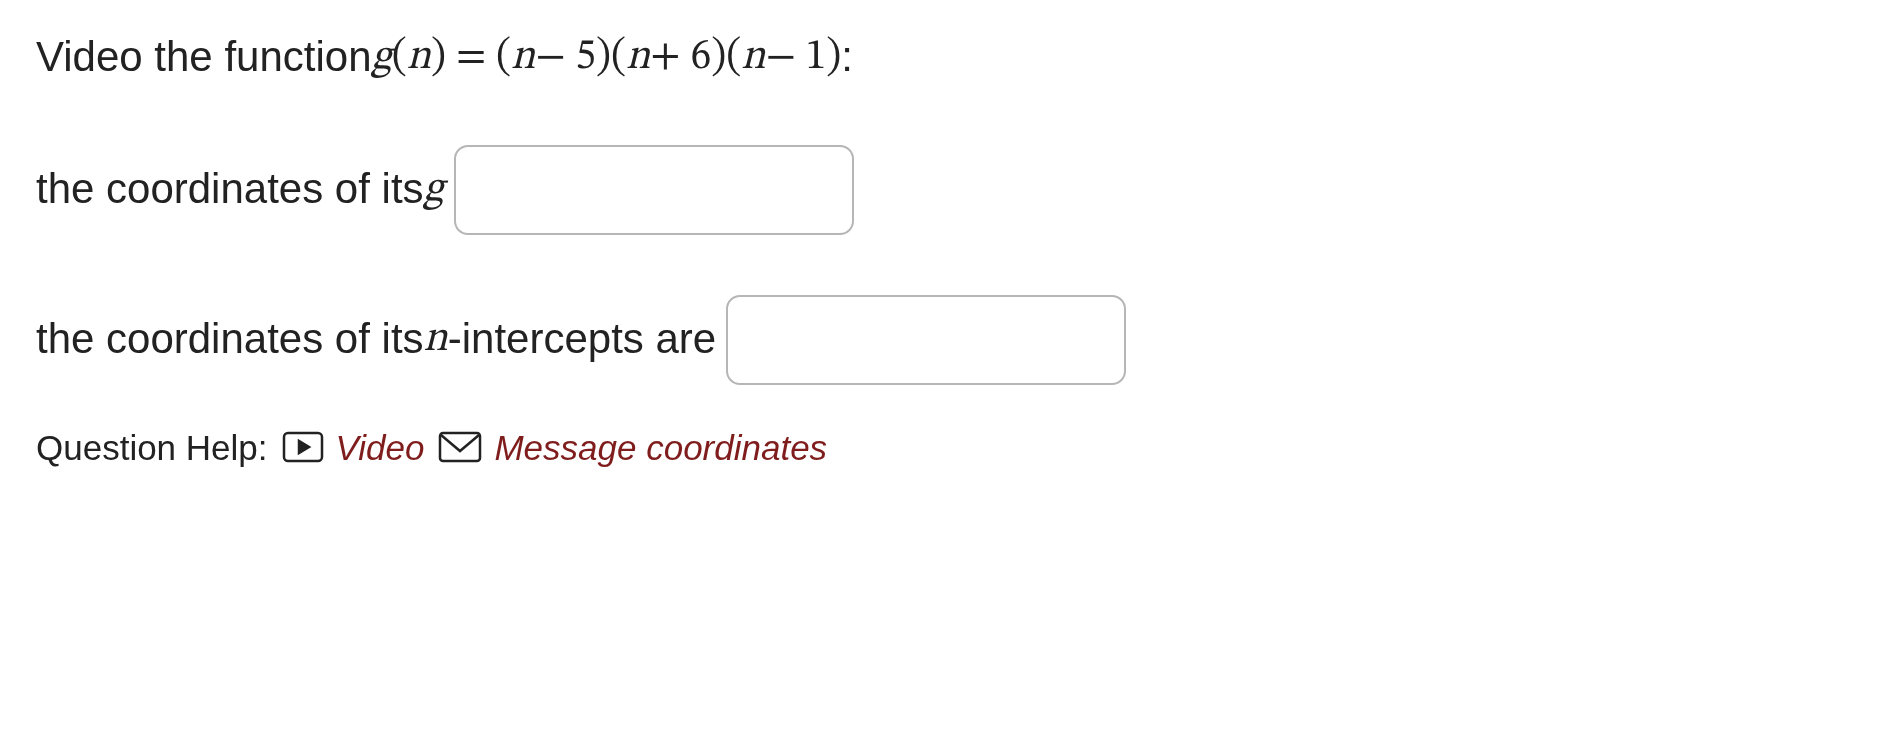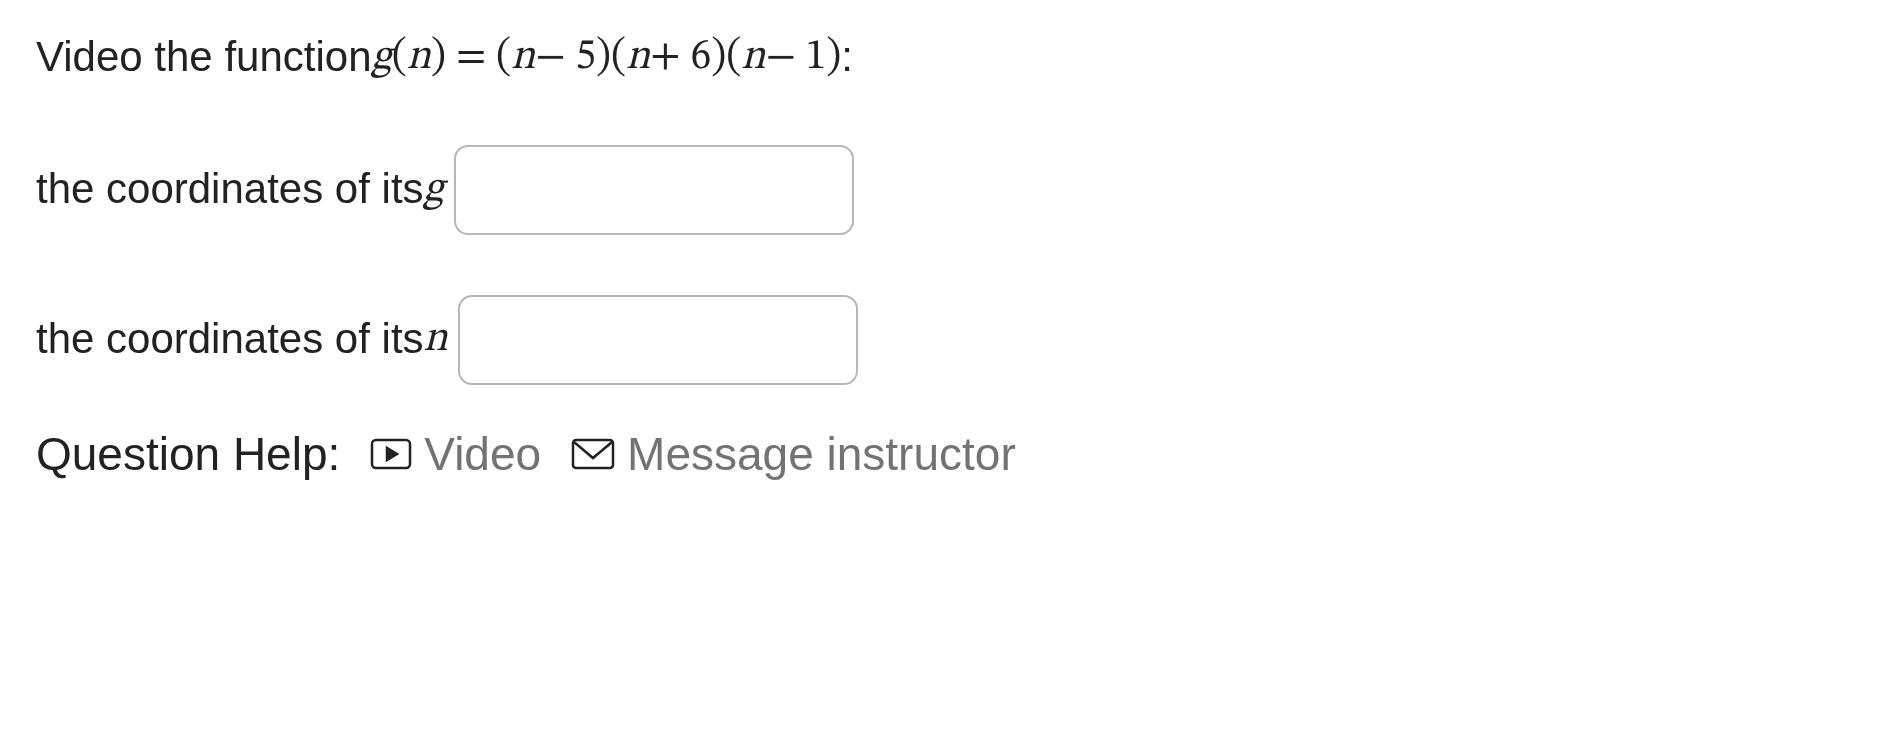--- a/index.html
+++ b/index.html
@@ -39,33 +39,34 @@
       border: 2px solid #b6b6b6;
       border-radius: 14px;
       padding: 8px 16px;
       margin-left: 10px;
       background: #fff;
       color: #222;
     }
     .help-row {
       display: flex;
       align-items: center;
-      gap: 30px;
-      font-size: 46px;
+      gap: 14px;
+      font-size: 35px;
     }
     .help-label {
       color: #222;
     }
     .help-link {
       display: inline-flex;
       align-items: center;
       gap: 12px;
-      color: #737373;
+      color: #7f1d1d;
       text-decoration: none;
       cursor: pointer;
+      font-style: italic;
     }
     .help-link svg {
       stroke: #222;
     }
     .icon-box {
       display: inline-flex;
       align-items: center;
       justify-content: center;
     }
   </style>
@@ -89,20 +90,21 @@
 
 <div class="row">
   <span>the coordinates of its </span>
   <span class="math">g</span>
   <input type="text" class="answer-input" value="" style="">
 </div>
 
 <div class="row last">
   <span>the coordinates of its </span>
   <span class="math">n</span>
+  <span>-intercepts are </span>
   <input type="text" class="answer-input" value="" style="">
 </div>
 
 <div class="help-row">
   <span class="help-label">Question Help:</span>
 
   <a class="help-link">
     <span class="icon-box">
       <svg width="42" height="32" viewBox="0 0 42 32" fill="none" stroke-width="2.5">
         <rect x="2" y="2" width="38" height="28" rx="4" ry="4"></rect>
@@ -112,15 +114,15 @@
     <span>Video</span>
   </a>
 
   <a class="help-link">
     <span class="icon-box">
       <svg width="44" height="32" viewBox="0 0 44 32" fill="none" stroke-width="2.5">
         <rect x="2" y="2" width="40" height="28" rx="3" ry="3"></rect>
         <polyline points="3,4 22,20 41,4"></polyline>
       </svg>
     </span>
-    <span>Message instructor</span>
+    <span>Message coordinates</span>
   </a>
 </div>
 
 </body></html>

